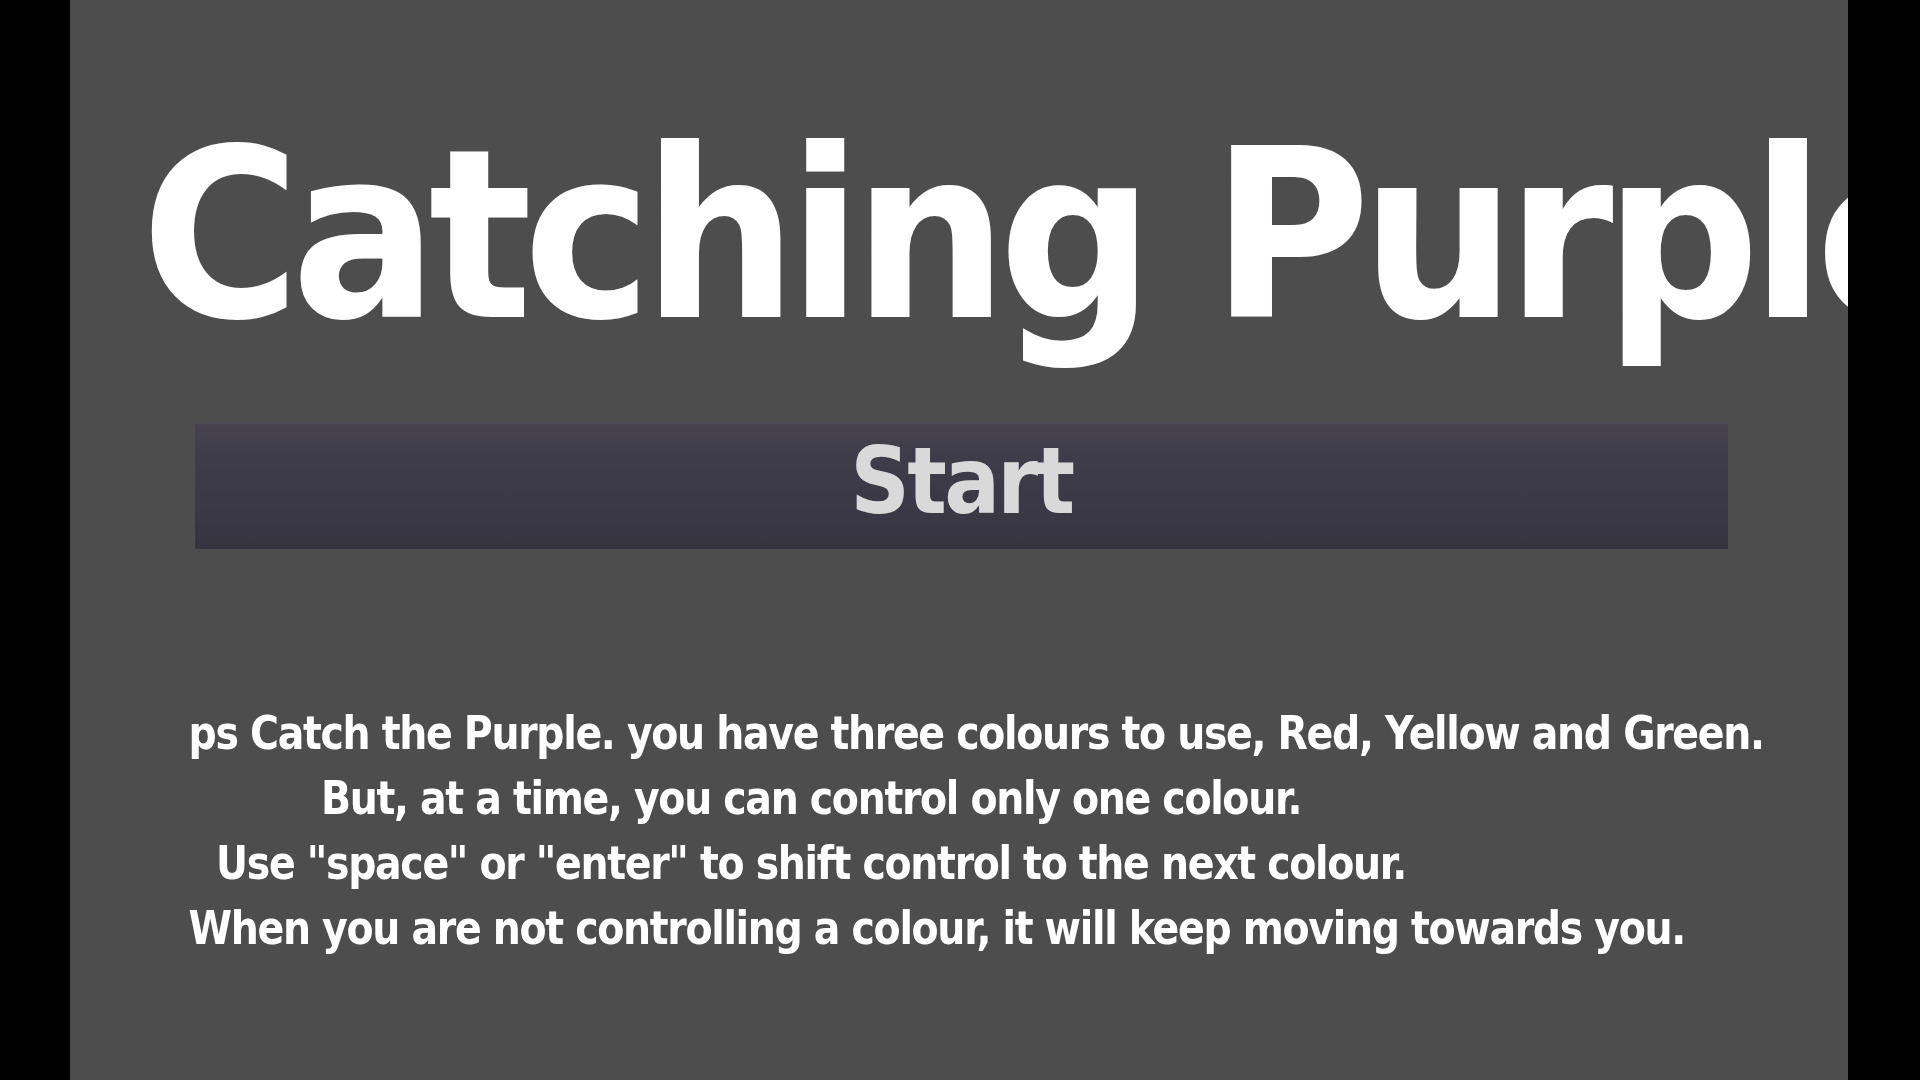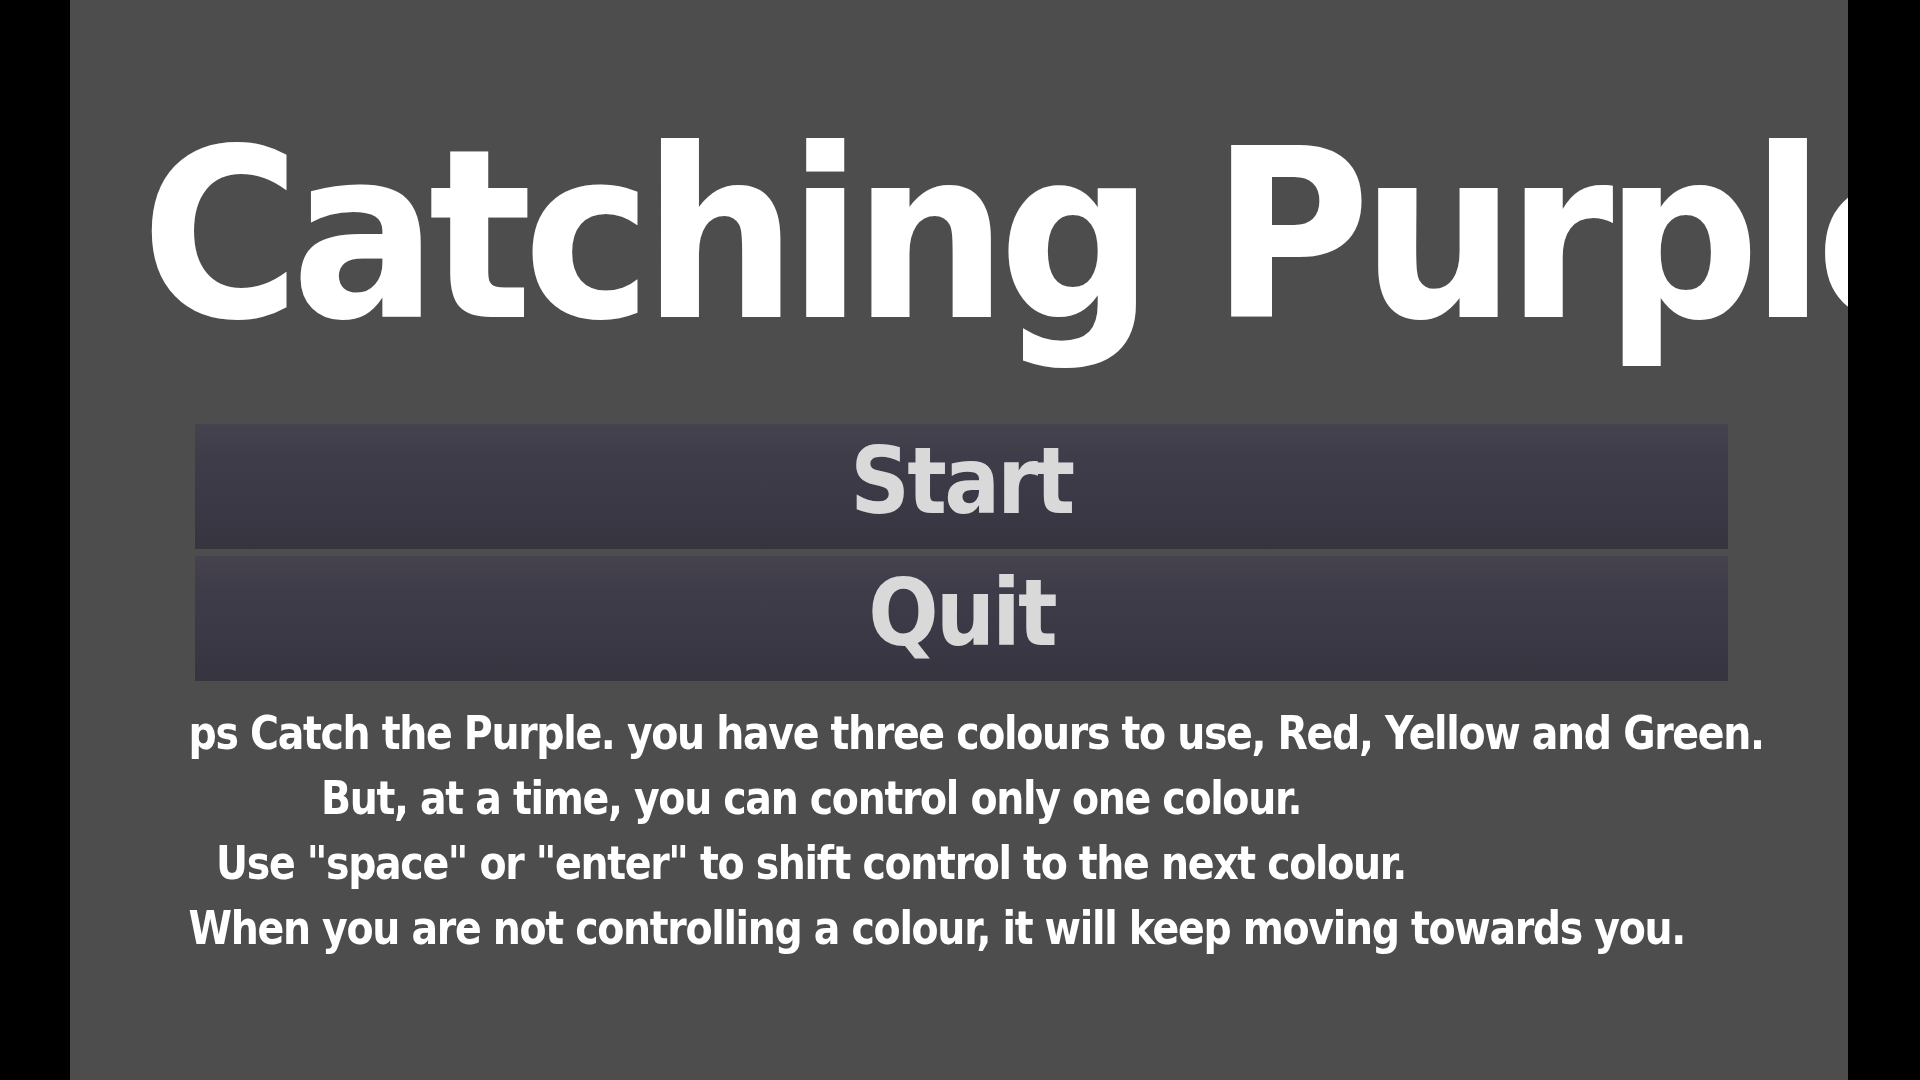--- a/index.html
+++ b/index.html
@@ -133,23 +133,20 @@
   <div id="menu-stage">
 
     <div id="game-title">Catching Purple</div>
 
     <div id="menu-buttons">
 
       <div class="menu-button">
         <span class="menu-button-label">Start</span>
       </div>
 
-      <div class="menu-button">
-        <span class="menu-button-label">Quit</span>
-      </div>
 
     </div>
 
     <div id="instructions">
       <div class="instruction-line">ps Catch the Purple. you have three colours to use, Red, Yellow and Green.</div>
       <div class="instruction-line">But, at a time, you can control only one colour.</div>
       <div class="instruction-line">Use "space" or "enter" to shift control to the next colour.</div>
       <div class="instruction-line">When you are not controlling a colour, it will keep moving towards you.</div>
     </div>
 

